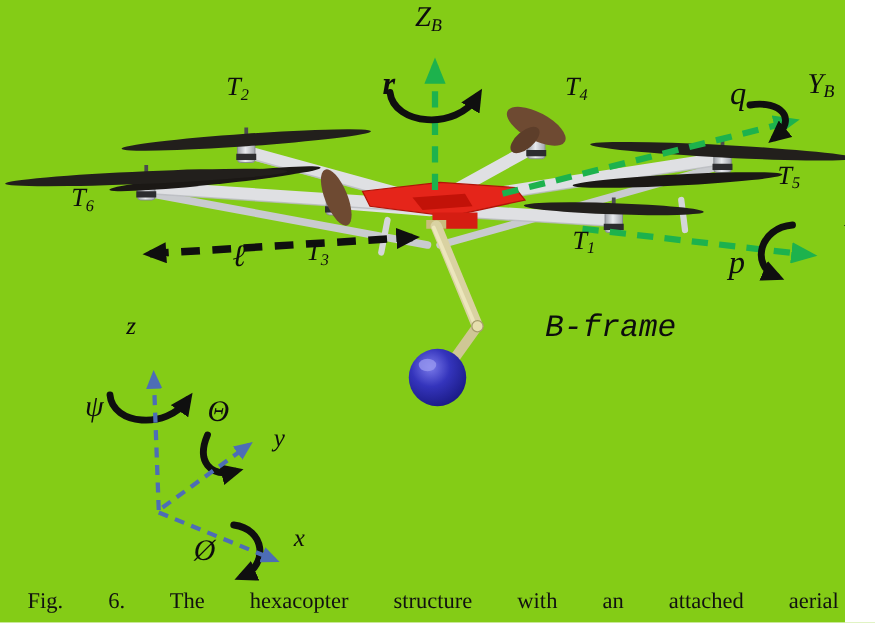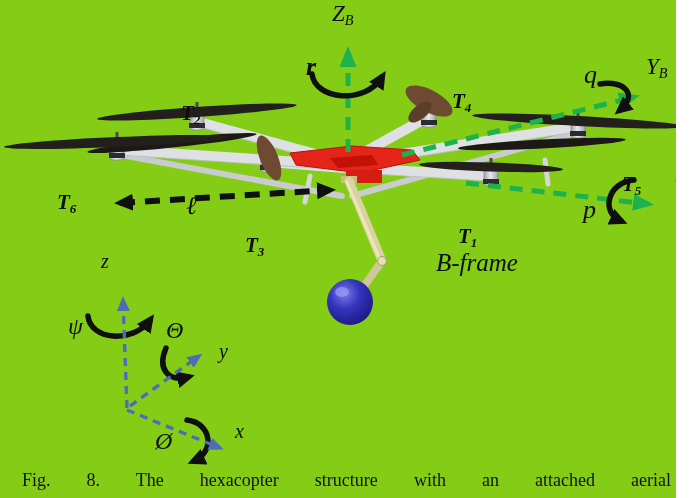--- a/index.html
+++ b/index.html
@@ -4,22 +4,22 @@
 <style>
   html,body{margin:0;padding:0;background:#ffffff;}
   .stage{position:relative;width:676px;height:498px;background:#84cc16;overflow:hidden;
          font-family:"Liberation Serif", serif;}
   .stage svg{position:absolute;left:0;top:0;}
   .lbl{position:absolute;color:#0d0d0d;font-style:italic;line-height:1;white-space:nowrap;}
   .lbl sub{font-size:0.62em;font-style:italic;vertical-align:-0.28em;}
   .axis-lbl{font-size:23px;}
   .rate-lbl{font-size:26px;}
   .bold{font-weight:bold;}
-  .rotor-lbl{font-size:21px;font-weight:bold;margin-top:44px;}
-  .frame-lbl{font-size:25px;}
+  .rotor-lbl{font-size:21px;font-weight:normal;}
+  .frame-lbl{font-size:25px;font-family:Liberation Mono, monospace;}
   .eaxis-lbl{font-size:20px;}
   .angle-lbl{font-size:24px;}
   .ell-lbl{font-size:25px;}
   .caption{position:absolute;left:22px;right:5px;top:470px;font-size:18px;color:#111;
            text-align:justify;text-align-last:justify;}
 </style>
 </head>
 <body>
 
 <div class="stage">
@@ -154,32 +154,32 @@
     <g style="stroke:var(--earth-axis-blue,#4d6db6)" stroke-width="3.4" fill="none" stroke-dasharray="8 6">
       <path d="M127,408 L123,300" marker-end="url(#mblue)"></path>
       <path d="M130,406 L199,356" marker-end="url(#mblue)"></path>
       <path d="M127,410 L220,448" marker-end="url(#mblue)"></path>
     </g>
   </svg>
 
   <div class="lbl axis-lbl" style="left:332px;top:2px"><span>Z</span><sub>B</sub></div>
   <div class="lbl rate-lbl bold" style="left:306px;top:54px">r</div>
   <div class="lbl rotor-lbl" style="left:181px;top:59px"><span>T</span><sub>2</sub></div>
-  <div class="lbl rotor-lbl" style="left:452px;top:47px"><span>T</span><sub>4</sub></div>
+  <div class="lbl rotor-lbl" style="left:452px;top:59px"><span>T</span><sub>4</sub></div>
   <div class="lbl rate-lbl" style="left:584px;top:62px">q</div>
   <div class="lbl axis-lbl" style="left:646px;top:55px"><span>Y</span><sub>B</sub></div>
   <div class="lbl rotor-lbl" style="left:57px;top:148px"><span>T</span><sub>6</sub></div>
   <div class="lbl rotor-lbl" style="left:622px;top:130px"><span>T</span><sub>5</sub></div>
   <div class="lbl axis-lbl" style="left:676px;top:162px"><span>X</span><sub>B</sub></div>
   <div class="lbl rate-lbl" style="left:583px;top:197px">p</div>
   <div class="lbl rotor-lbl" style="left:245px;top:191px"><span>T</span><sub>3</sub></div>
   <div class="lbl rotor-lbl" style="left:458px;top:182px"><span>T</span><sub>1</sub></div>
   <div class="lbl ell-lbl" style="left:186px;top:193px">ℓ</div>
   <div class="lbl frame-lbl" style="left:436px;top:250px">B-frame</div>
   <div class="lbl eaxis-lbl" style="left:101px;top:251px">z</div>
   <div class="lbl eaxis-lbl" style="left:219px;top:341px">y</div>
   <div class="lbl eaxis-lbl" style="left:235px;top:421px">x</div>
   <div class="lbl angle-lbl" style="left:68px;top:314px">ψ</div>
   <div class="lbl angle-lbl" style="left:166px;top:318px">Θ</div>
   <div class="lbl angle-lbl" style="left:155px;top:429px">Ø</div>
 
-  <div class="caption">Fig. 8. The hexacopter structure with an attached aerial</div>
+  <div class="caption">Fig. 6. The hexacopter structure with an attached aerial</div>
 </div>
 
 </body></html>

